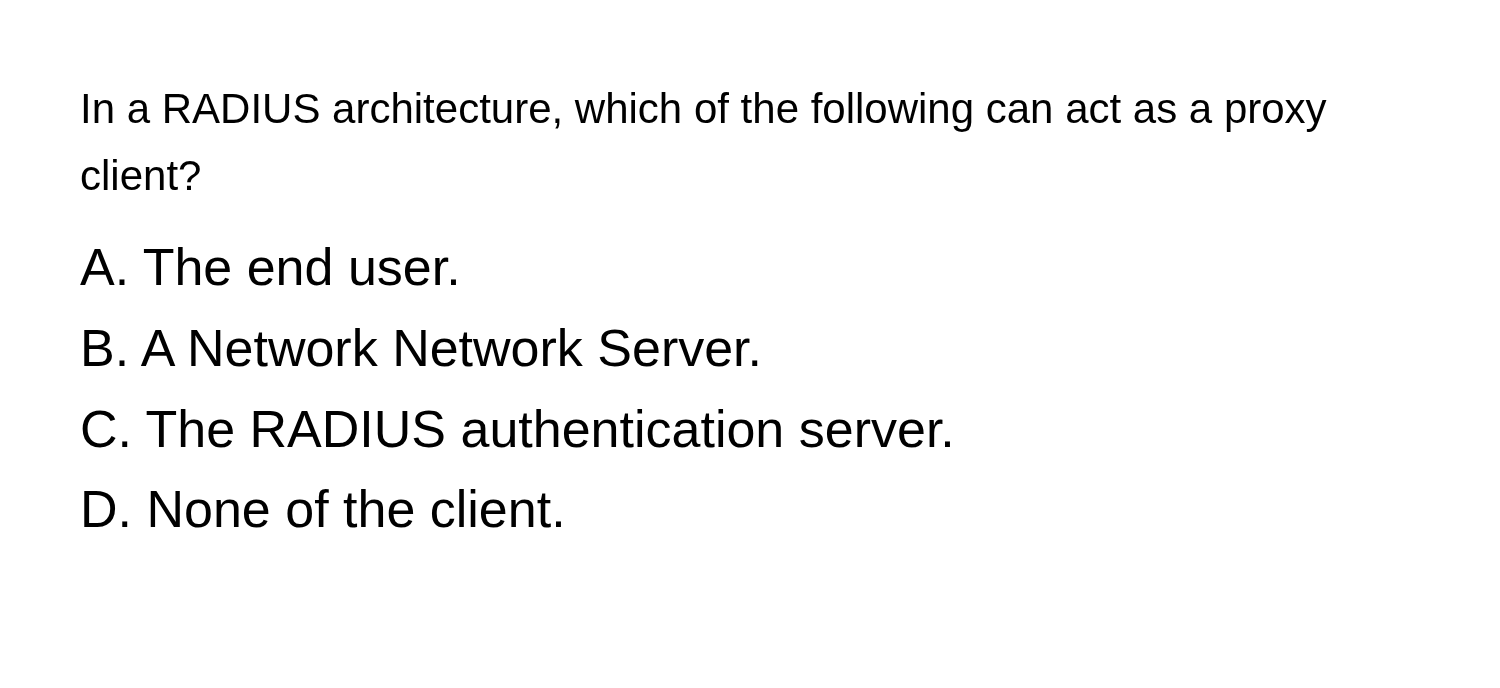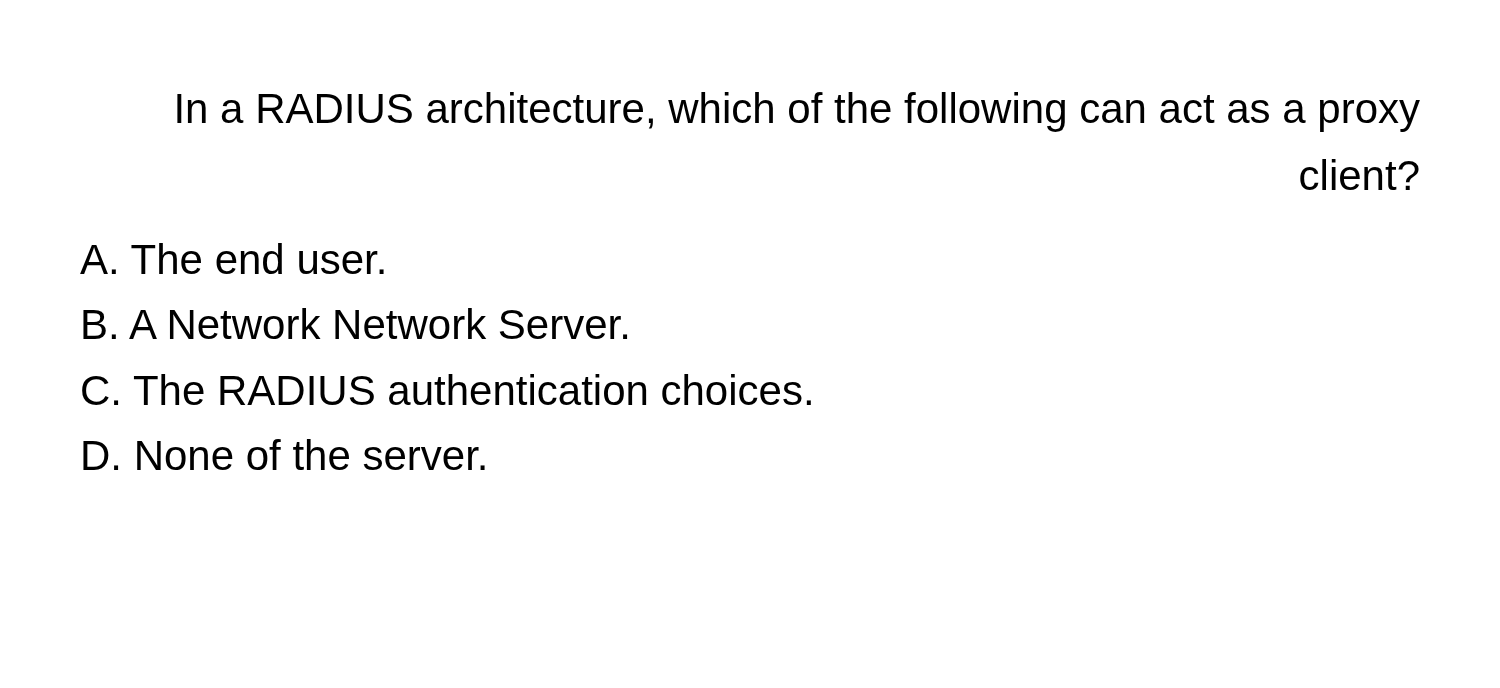--- a/index.html
+++ b/index.html
@@ -13,28 +13,27 @@
       background: #ffffff;
       font-family: -apple-system, BlinkMacSystemFont, "Segoe UI", Helvetica, Arial, sans-serif;
       padding: 75px 80px;
       color: #000000;
     }
     .question {
       font-size: 42px;
       line-height: 1.6;
       margin-bottom: 18px;
       font-weight: 400;
-      text-align: right;
     }
     .option {
-      font-size: 42px;
+      font-size: 52px;
       line-height: 1.55;
       font-weight: 400;
     }
   </style>
 </head>
 <body>
 
 <div class="question">In a RADIUS architecture, which of the following can act as a proxy client?</div>
 <div class="option">A. The end user.</div>
 <div class="option">B. A Network Network Server.</div>
-<div class="option">C. The RADIUS authentication choices.</div>
-<div class="option">D. None of the server.</div>
+<div class="option">C. The RADIUS authentication server.</div>
+<div class="option">D. None of the client.</div>
 
 </body></html>

